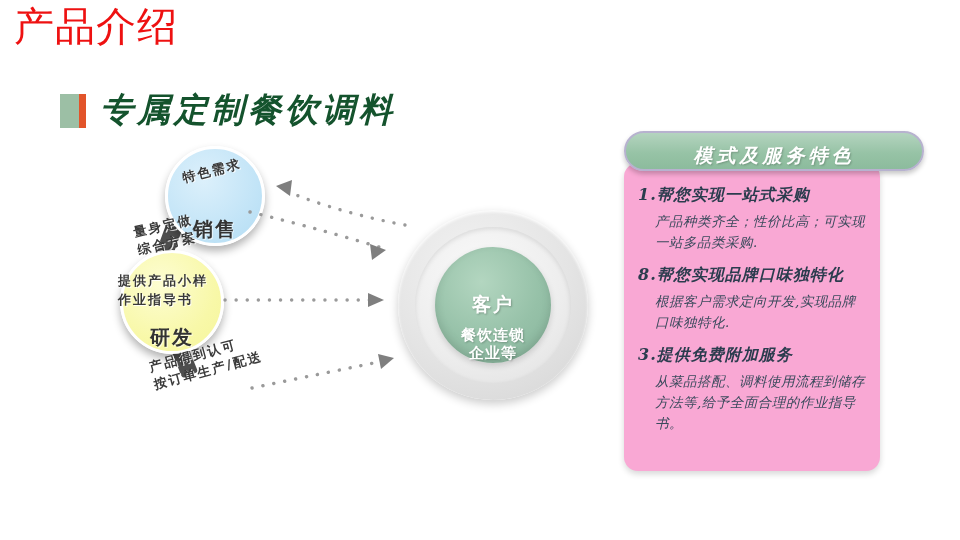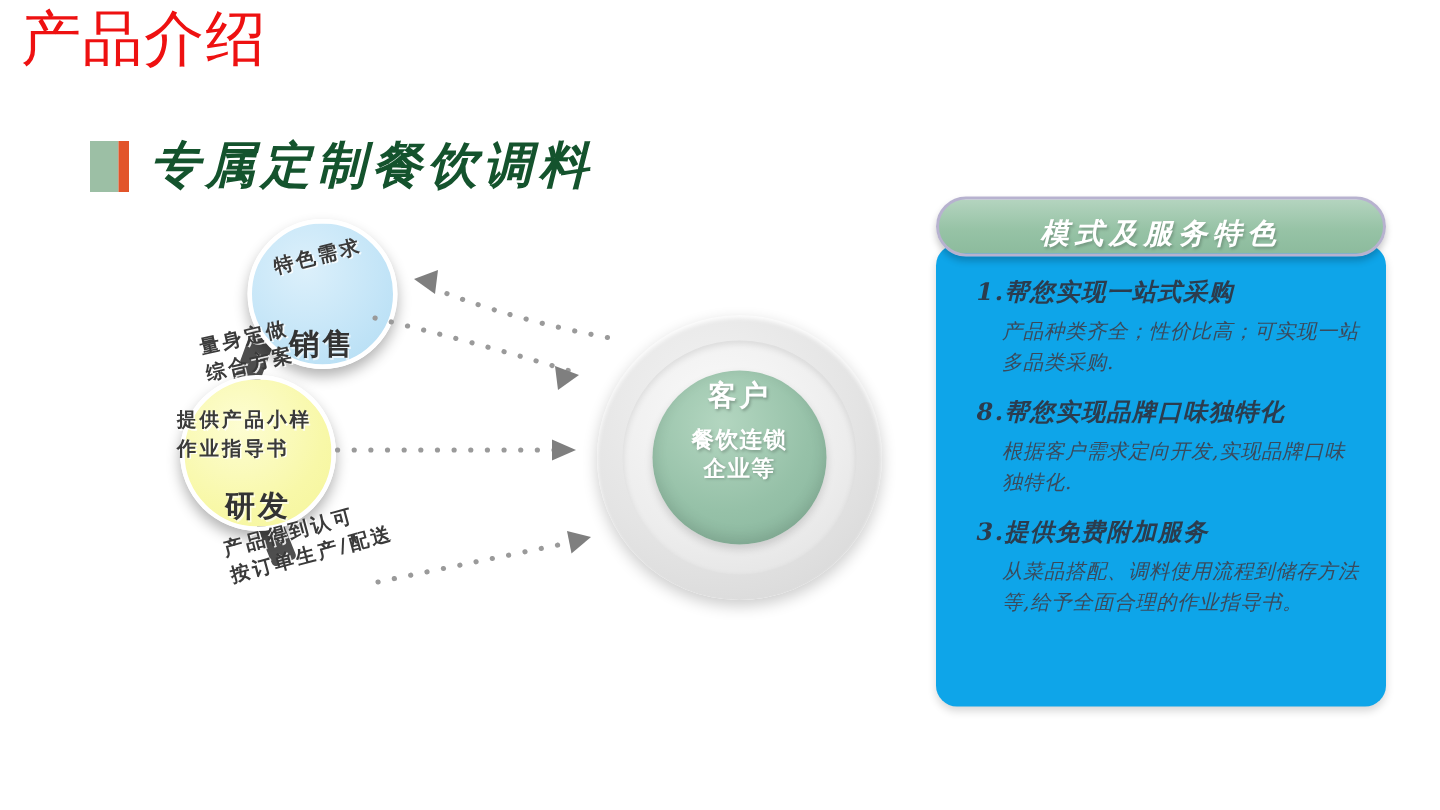--- a/index.html
+++ b/index.html
@@ -157,21 +157,21 @@
   #target-core {
     position: absolute;
     left: 37px; top: 37px;
     width: 116px; height: 116px;
     border-radius: 50%;
     background: radial-gradient(circle at 40% 30%, #b3d6c0 0%, #96c1a8 55%, #86b49b 100%);
     box-shadow: inset 0 -4px 10px rgba(0,0,0,0.12), 0 3px 6px rgba(0,0,0,0.15);
     display: flex;
     flex-direction: column;
     align-items: center;
-    justify-content: flex-start;
+    justify-content: flex-end;
     box-sizing: border-box;
     padding-top: 4px;
   }
   #target-core .core-title {
     font-size: 19px;
     font-weight: 700;
     color: #ffffff;
     letter-spacing: 2px;
     text-shadow: 1px 1px 2px rgba(0,0,0,0.25);
     margin-bottom: 8px;
@@ -229,27 +229,27 @@
     font-size: 19px;
     font-weight: 700;
     font-style: italic;
     color: #ffffff;
     letter-spacing: 4px;
     text-shadow: 1px 1px 2px rgba(0,0,0,0.22);
   }
   #feature-body {
     position: relative;
     margin-top: -8px;
-    width: 300px;
+    width: 256px;
     margin-left: 2px;
     min-height: 308px;
-    background: #0ea5e9;
+    background: #f9a8d4;
     border-radius: 14px;
     box-shadow: 0 3px 6px rgba(0,0,0,0.16);
-    padding: 22px 14px 16px 27px;
+    padding: 22px 14px 16px 14px;
     box-sizing: border-box;
     z-index: 1;
   }
   .feature-item { margin-bottom: 12px; }
   .feature-item:last-child { margin-bottom: 0; }
   .feature-title {
     font-family: "DejaVu Serif", "Liberation Serif", serif;
     font-size: 16px;
     font-weight: 700;
     font-style: italic;

